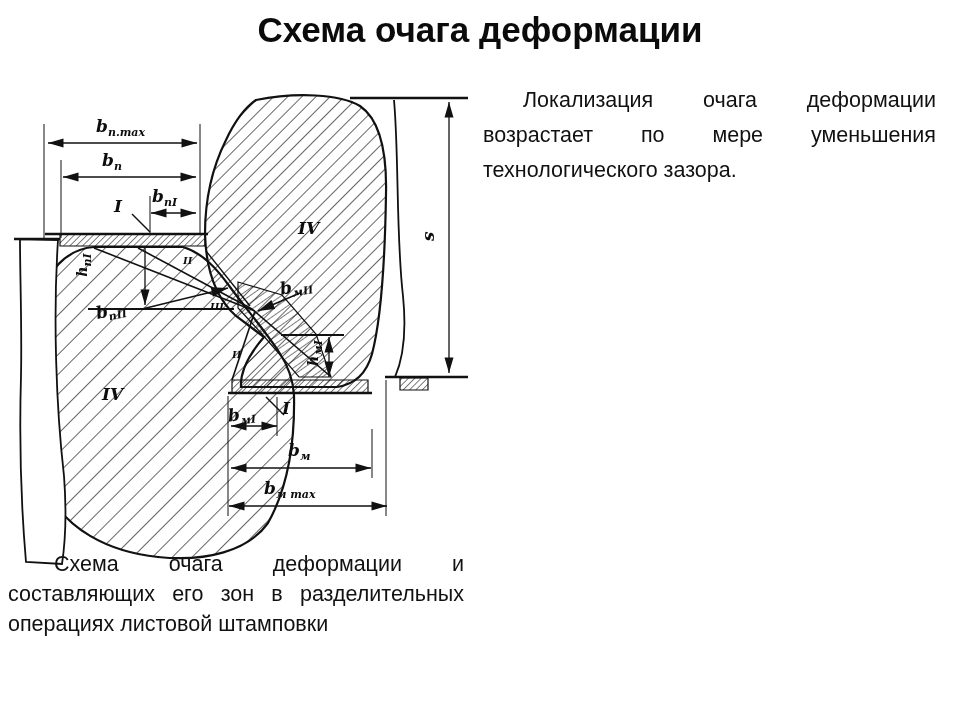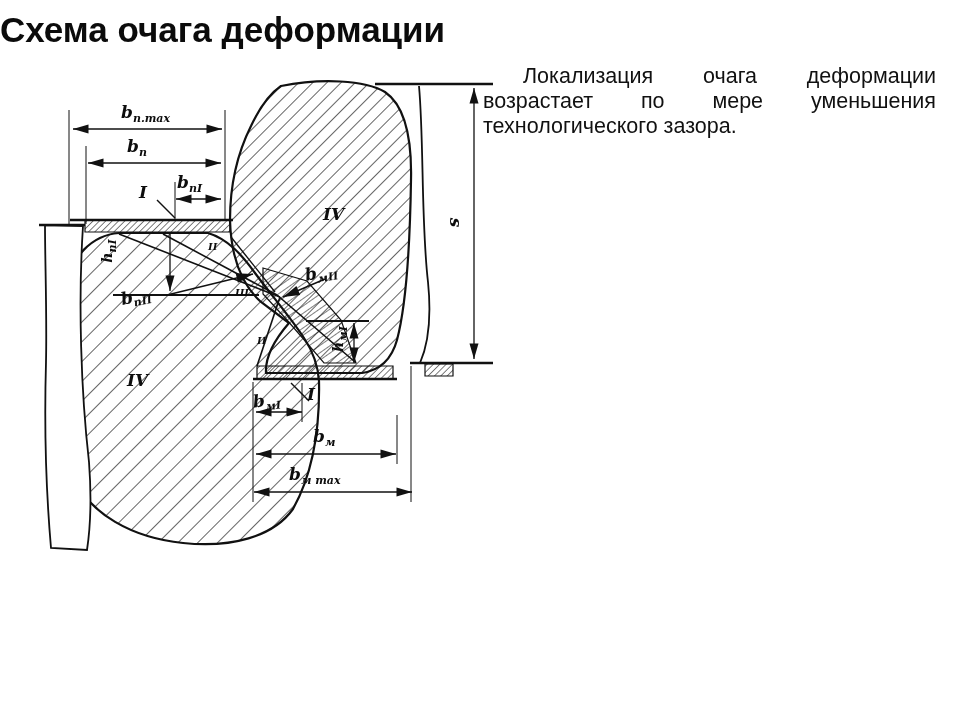--- a/index.html
+++ b/index.html
@@ -4,47 +4,47 @@
 <style>
   html,body { margin:0; padding:0; }
   body {
     width:960px; height:720px; background:#ffffff; color:#111111;
     font-family:"Liberation Sans", sans-serif; overflow:hidden;
   }
   .slide { position:relative; width:960px; height:720px; background:#ffffff; }
 
   .page-title {
     position:absolute; left:0; top:10px; width:960px;
-    text-align:left; font-size:35px; font-weight:bold; color:#0b0b0b;
+    text-align:center; font-size:35px; font-weight:bold; color:#0b0b0b;
   }
 
   
-  .fig { position:absolute; left:0; top:62px; width:480px; height:490px;margin-left:25px; }
+  .fig { position:absolute; left:0; top:76px; width:480px; height:490px; }
   .fig svg { position:absolute; left:0; top:0; }
 
   .dlbl {
     position:absolute; font-family:"DejaVu Serif", serif; font-style:italic;
     font-weight:bold; font-size:17px; line-height:1; white-space:nowrap; color:#0d0d0d;
   }
   .dlbl sub { font-size:11px; vertical-align:-4px; font-style:italic; }
   .zlbl {
     position:absolute; font-family:"DejaVu Serif", serif; font-style:italic;
     font-weight:bold; font-size:10px; line-height:1; color:#0d0d0d;
   }
   .big { font-size:17px; }
   .rcw  { transform:rotate(90deg);  transform-origin:center; }
   .rccw { transform:rotate(-90deg); transform-origin:center; }
   .tilt1 { transform:rotate(-12deg); }
   .tilt2 { transform:rotate(-10deg); }
   .tilt3 { transform:rotate(-6deg); }
 
   
   .bodycol {
-    position:absolute; left:483px; top:64px; width:453px;
-    font-size:21.5px; line-height:25px; text-align:justify;
+    position:absolute; left:483px; top:83px; width:453px;
+    font-size:21.5px; line-height:35px; text-align:justify;
   }
   .bodycol p { margin:0; text-indent:40px; text-align-last:left; }
 
   .fig-caption {
     position:absolute; left:8px; top:549px; width:456px;
     font-size:21.5px; line-height:30px; text-align:justify;
     text-align-last:left; text-indent:46px;
   }
 </style>
 </head>
@@ -158,18 +158,19 @@
 
     <span class="zlbl big" style="left:114px;top:122px">I</span>
     <span class="zlbl" style="left:183px;top:180px">II</span>
     <span class="zlbl" style="left:210px;top:226px">III</span>
     <span class="zlbl" style="left:232px;top:274px">II</span>
     <span class="zlbl big" style="left:298px;top:144px">IV</span>
     <span class="zlbl big" style="left:102px;top:310px">IV</span>
     <span class="zlbl big" style="left:282px;top:324px">I</span>
   </div>
 
+  <div class="fig-caption">Схема очага деформации и составляющих его зон в разделительных операциях листовой штамповки</div>
 
   <div class="bodycol">
     <p>Локализация очага деформации возрастает по мере уменьшения технологического зазора.</p>
   </div>
 
 </div>
 
 </body></html>

